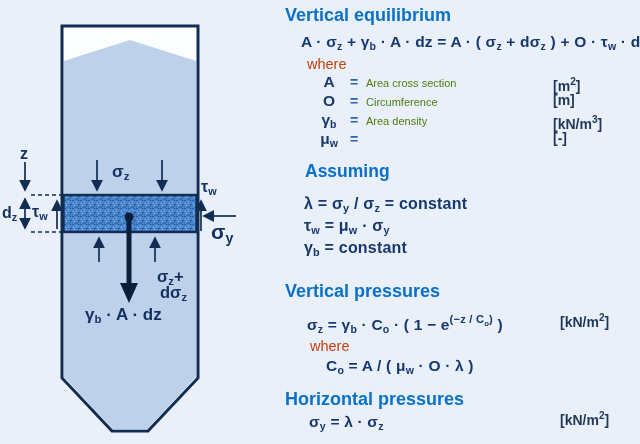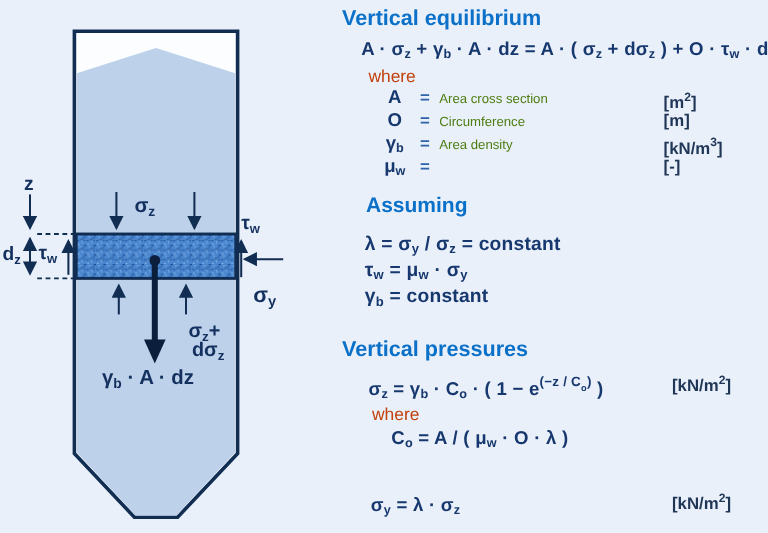--- a/index.html
+++ b/index.html
@@ -89,21 +89,21 @@
       <line x1="129" y1="219" x2="129" y2="285" stroke="#0b1f3d" stroke-width="5"></line>
       <polygon points="120,283 138,283 129,303" fill="#0b1f3d"></polygon>
     </svg>
 
     
     <div class="dlabel" style="left:20px;top:146px;"><span>z</span></div>
     <div class="dlabel" style="left:2px;top:205px;"><span>d</span><span class="t-sub">z</span></div>
     <div class="dlabel" style="left:32px;top:204px;"><span>τ</span><span class="t-sub">w</span></div>
     <div class="dlabel" style="left:112px;top:163px;font-size:17px;text-align:right;"><span>σ</span><span class="t-sub">z</span></div>
     <div class="dlabel" style="left:201px;top:179px;"><span>τ</span><span class="t-sub">w</span></div>
-    <div class="dlabel" style="left:211px;top:221px;font-size:18px;margin-top:16px;"><span>σ</span><span class="t-sub">y</span></div>
+    <div class="dlabel" style="left:211px;top:221px;font-size:21px;"><span>σ</span><span class="t-sub">y</span></div>
     <div class="dlabel" style="left:157px;top:268px;font-size:16.5px;text-align:right;"><span>σ</span><span class="t-sub">z</span><span>+</span></div>
     <div class="dlabel" style="left:160px;top:284px;font-size:16.5px;"><span>dσ</span><span class="t-sub">z</span></div>
     <div class="dlabel" style="left:85px;top:306px;font-size:17px;"><span>γ</span><span class="t-sub">b</span><span> · A · dz</span></div>
   </div>
 
   <div class="content">
 
     <div class="heading" style="left:5px;top:4px;">Vertical equilibrium</div>
     <div class="eq eq-lg" style="left:21px;top:32px;"><span>A · σ</span><span class="t-sub">z</span><span> +  γ</span><span class="t-sub">b</span><span> · A · dz  =  A · ( σ</span><span class="t-sub">z</span><span> + dσ</span><span class="t-sub">z</span><span> )  +  O · τ</span><span class="t-sub">w</span><span> · dz</span></div>
     <div class="where" style="left:27px;top:56px;">where</div>
@@ -140,16 +140,17 @@
       <div class="a-line"><span>τ</span><span class="t-sub">w</span><span> = μ</span><span class="t-sub">w</span><span> · σ</span><span class="t-sub">y</span></div>
       <div class="a-line"><span>γ</span><span class="t-sub">b</span><span> = constant</span></div>
     </div>
 
     <div class="heading" style="left:5px;top:280px;">Vertical pressures</div>
     <div class="eq eq-lg" style="left:27px;top:309px;"><span>σ</span><span class="t-sub">z</span><span> = γ</span><span class="t-sub">b</span><span> · C</span><span class="t-sub">o</span><span> · ( 1 −  e</span><span class="t-sup">(−z / C</span><span class="t-supsub">o</span><span class="t-sup">)</span><span> )</span></div>
     <div class="unit" style="left:280px;top:312px;"><span>[kN/m</span><span class="t-sup">2</span><span>]</span></div>
     <div class="where" style="left:30px;top:338px;">where</div>
     <div class="eq eq-lg" style="left:46px;top:356px;"><span>C</span><span class="t-sub">o</span><span> = A / ( μ</span><span class="t-sub">w</span><span> · O ·  λ )</span></div>
 
+    <div class="heading" style="left:5px;top:388px;">Horizontal pressures</div>
     <div class="eq eq-lg" style="left:29px;top:412px;"><span>σ</span><span class="t-sub">y</span><span> = λ · σ</span><span class="t-sub">z</span></div>
     <div class="unit" style="left:280px;top:410px;"><span>[kN/m</span><span class="t-sup">2</span><span>]</span></div>
   </div>
 </div>
 
 </body></html>

